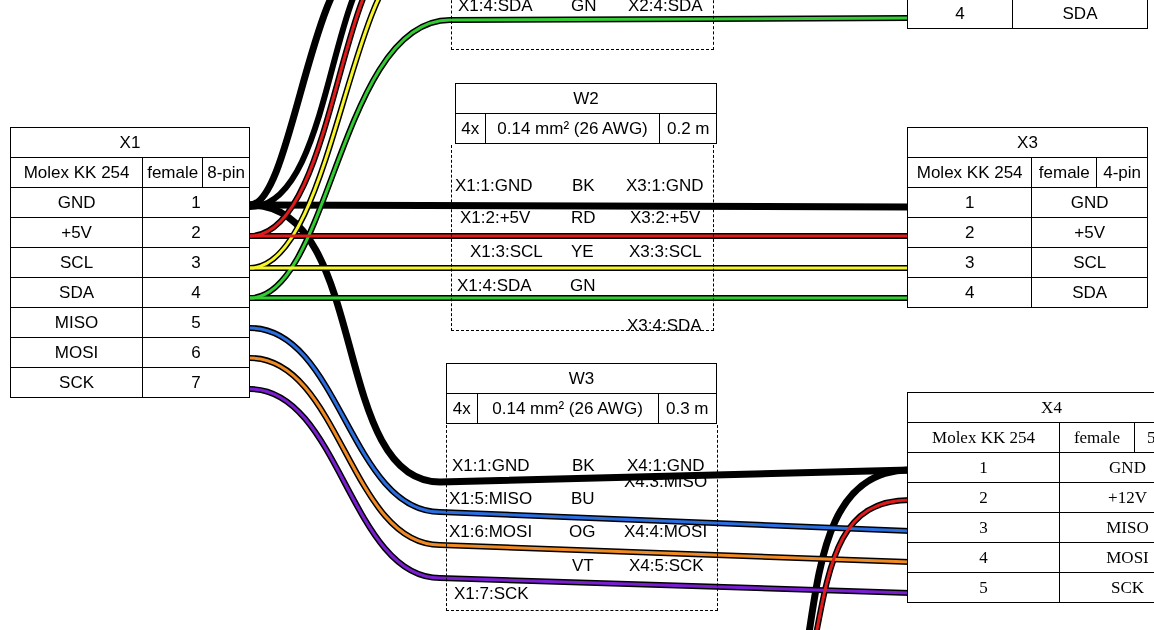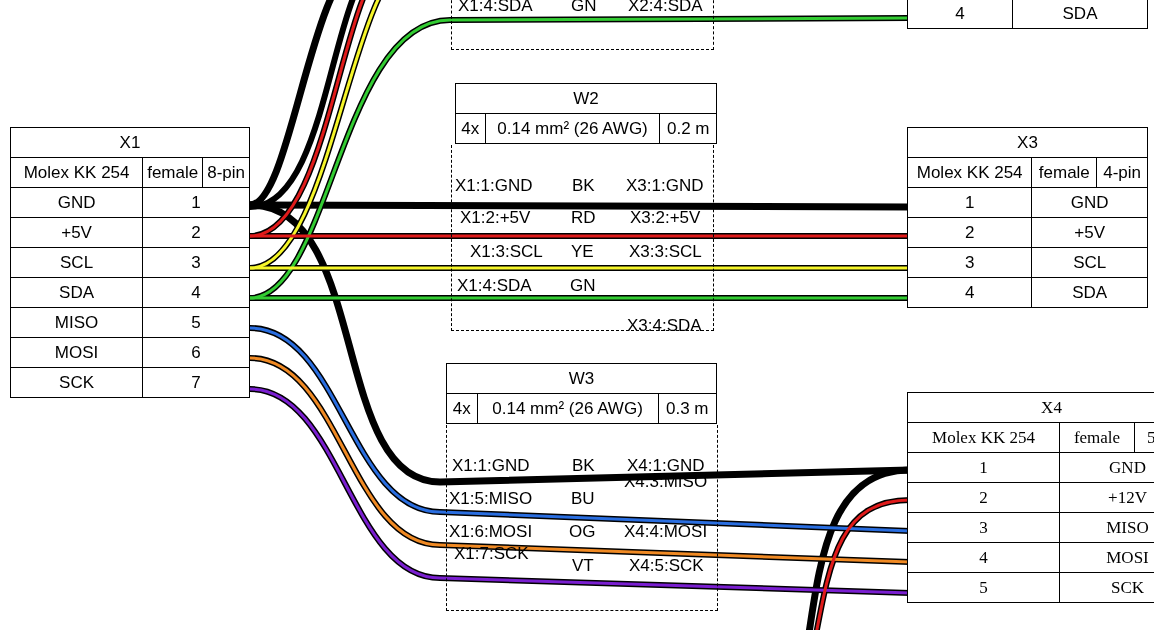--- a/index.html
+++ b/index.html
@@ -156,21 +156,21 @@
 <div class="cable-body" style="left:446px; top:425px; width:270px; height:185px;"></div>
 <div class="wire-label" style="left:452px; top:456px;">X1:1:GND</div>
 <div class="wire-label" style="left:572px; top:456px;">BK</div>
 <div class="wire-label" style="left:627px; top:456px;">X4:1:GND</div>
 <div class="wire-label" style="left:449px; top:489px;">X1:5:MISO</div>
 <div class="wire-label" style="left:571px; top:489px;">BU</div>
 <div class="wire-label" style="left:624px; top:472px;">X4:3:MISO</div>
 <div class="wire-label" style="left:449px; top:522px;">X1:6:MOSI</div>
 <div class="wire-label" style="left:569px; top:522px;">OG</div>
 <div class="wire-label" style="left:624px; top:522px;">X4:4:MOSI</div>
-<div class="wire-label" style="left:454px; top:544px;text-align:center;">X1:7:SCK</div>
+<div class="wire-label" style="left:454px; top:584px;text-align:center;">X1:7:SCK</div>
 <div class="wire-label" style="left:572px; top:556px;">VT</div>
 <div class="wire-label" style="left:629px; top:556px;">X4:5:SCK</div>
 
 <div class="box" style="left:907px; top:127px;">
   <table class="conn" style="width:241px;">
     <tbody>
         <tr class="title">
           <td colspan="6">X3</td>
         </tr>
     <tr>

